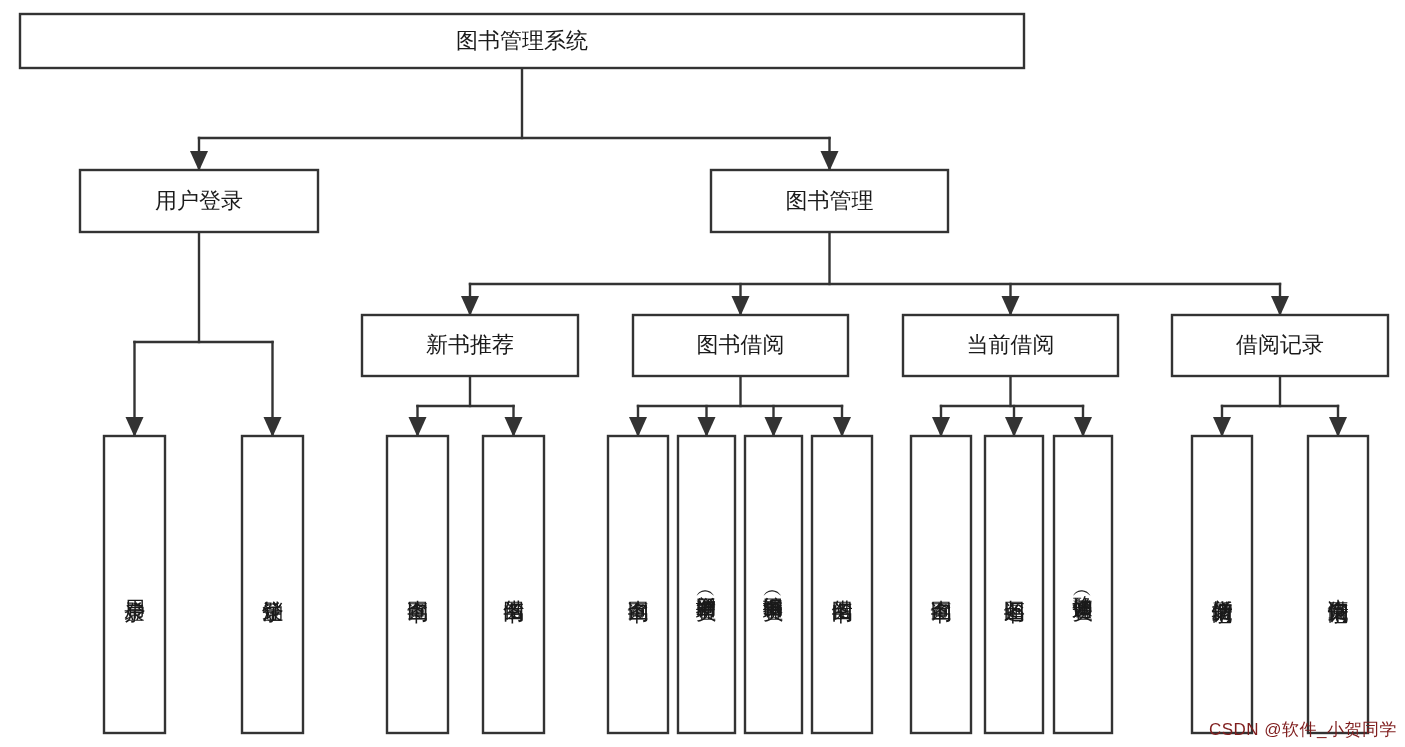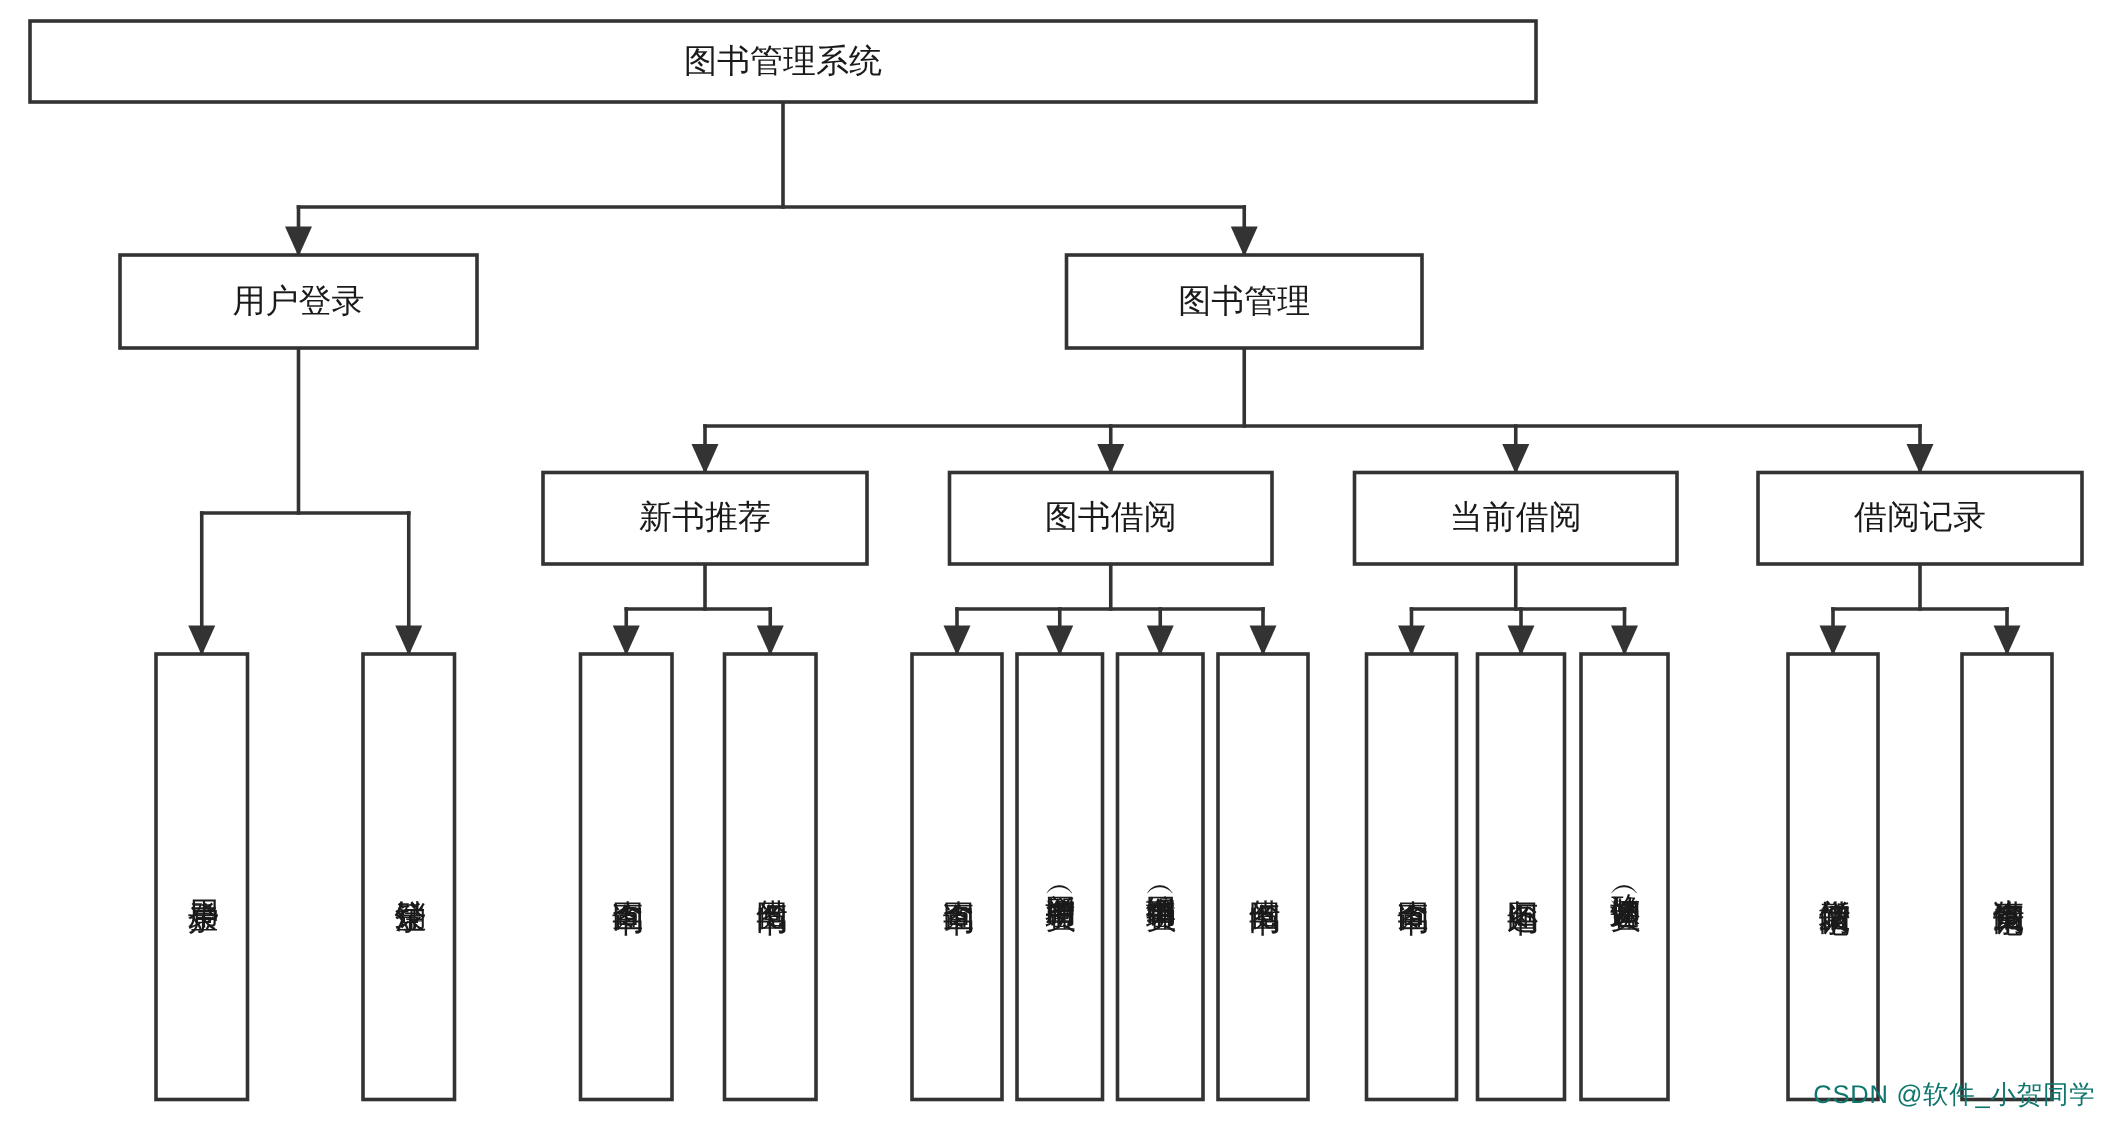--- a/index.html
+++ b/index.html
@@ -63,21 +63,21 @@
     letter-spacing: 1px;
     color: #1a1a1a;
     white-space: nowrap;
   }
   .watermark {
     position: absolute;
     right: 8px;
     bottom: 6px;
     font-family: "Liberation Sans", "DejaVu Sans", sans-serif;
     font-size: 17px;
-    color: #0f766e;
+    color: #7f1d1d;
     letter-spacing: 0.5px;
     user-select: none;
     text-align: right;
   }
 </style>
 </head>
 <body>
 
 <div id="diagram-root">
 

